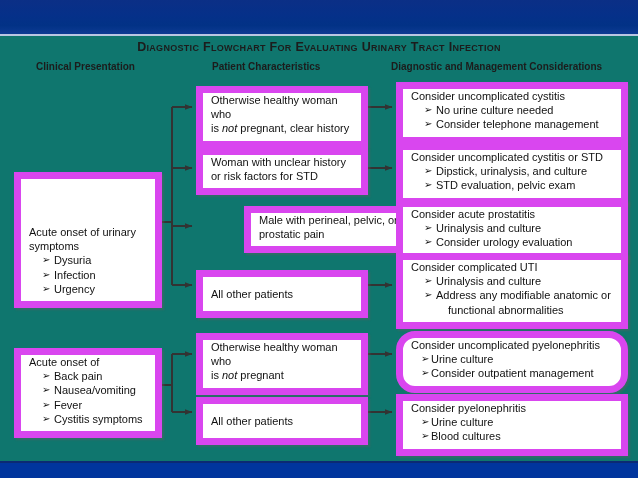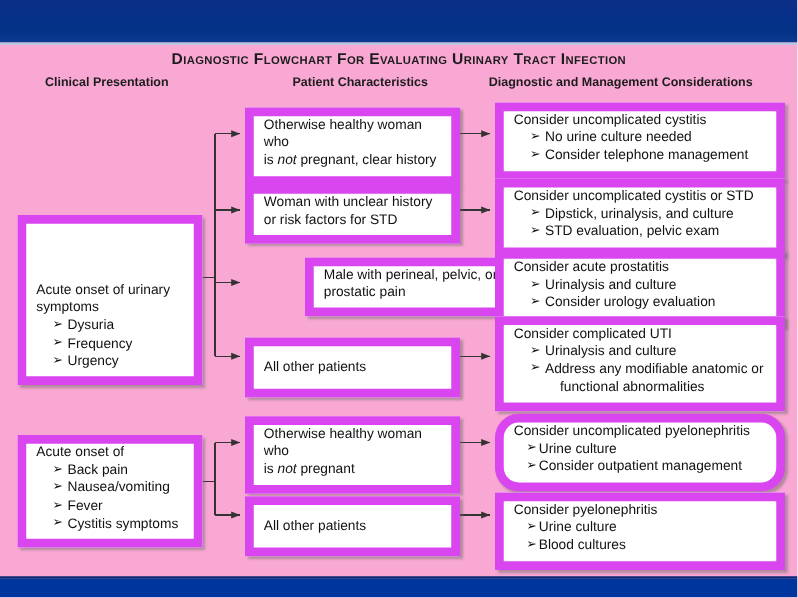--- a/index.html
+++ b/index.html
@@ -8,21 +8,21 @@
     background: #ffffff;
   }
   body {
     font-family: "Liberation Sans", sans-serif;
   }
   #slide {
     position: relative;
     width: 638px;
     height: 478px;
     overflow: hidden;
-    background: #f9a8d4;
+    background: #0f766e;
   }
   
   .band-top {
     position: absolute;
     left: 0; top: 0;
     width: 638px; height: 34px;
     background: linear-gradient(180deg, #0b2f86 0%, #053089 45%, #023286 75%, #0d3a93 100%);
   }
   .band-top-edge {
     position: absolute;
@@ -56,21 +56,21 @@
   }
   .col-head {
     position: absolute;
     top: 61px;
     font-size: 10px;
     font-weight: bold;
     color: #1c1c1c;
     white-space: nowrap;
   }
   #head-clinical      { left: 36px; }
-  #head-patient       { left: 234px; }
+  #head-patient       { left: 212px; }
   #head-diagnostic    { left: 391px; }
   
   .box {
     position: absolute;
     box-sizing: border-box;
     background: #ffffff;
     border: 7px solid #d946ef;
     box-shadow: 2px 2px 2px rgba(90,100,92,.45);
     padding: 0 7px 5px 8px;
     font-size: 11px;
@@ -149,21 +149,21 @@
       <path d="M368,285 L392,285" marker-end="url(#arw)"></path>
       <path d="M368,354 L392,354" marker-end="url(#arw)"></path>
       <path d="M368,412 L392,412" marker-end="url(#arw)"></path>
     </g>
   </svg>
 
   <div class="box" style="left:14px; top:172px; width:148px;">
     <div class="hd" style="white-space:normal;margin-top:46px;">Acute onset of urinary symptoms</div>
     <ul>
       <li>Dysuria</li>
-      <li>Frequency</li>
+      <li>Infection</li>
       <li>Urgency</li>
     </ul>
   </div>
 
   <div class="box" style="left:14px; top:348px; width:148px;">
     <div class="hd">Acute onset of</div>
     <ul>
       <li>Back pain</li>
       <li>Nausea/vomiting</li>
       <li>Fever</li>

